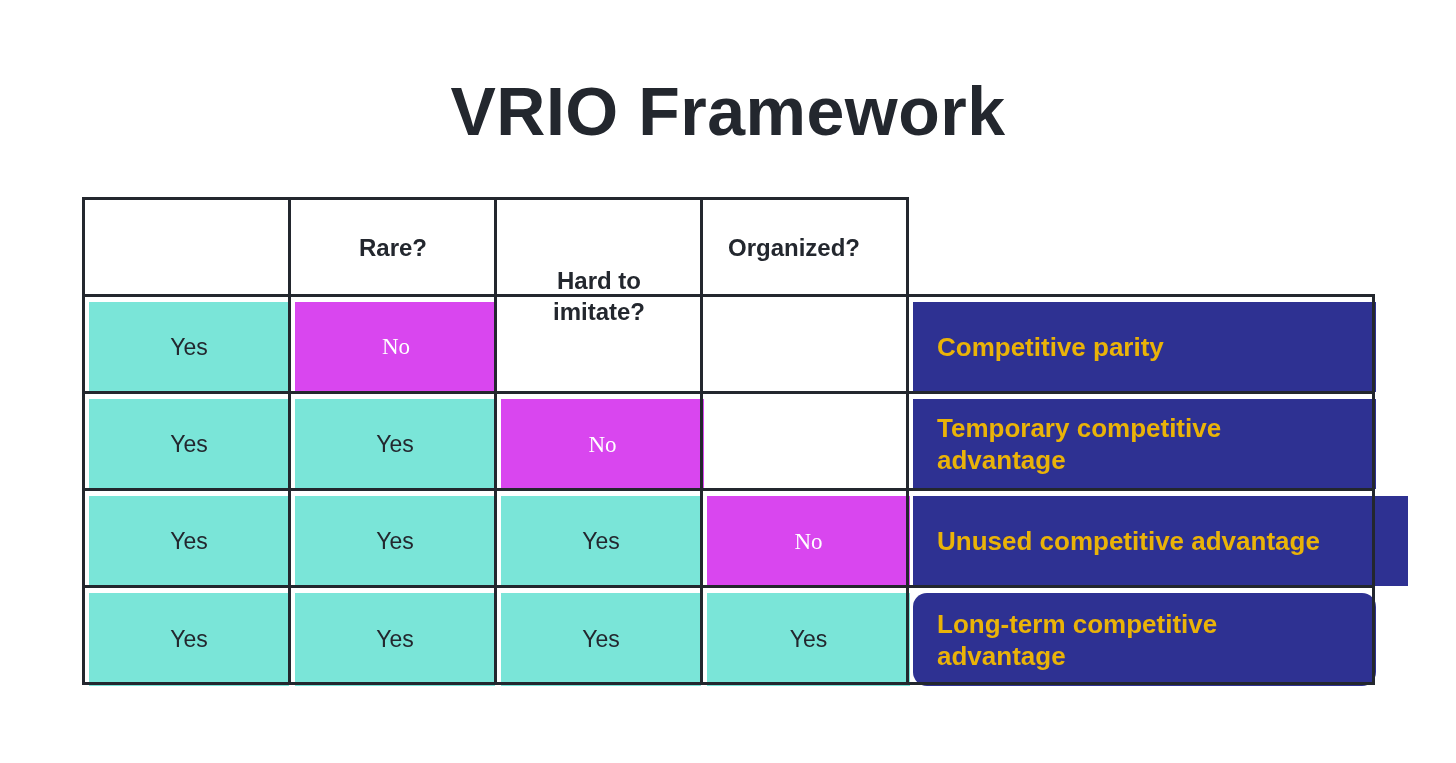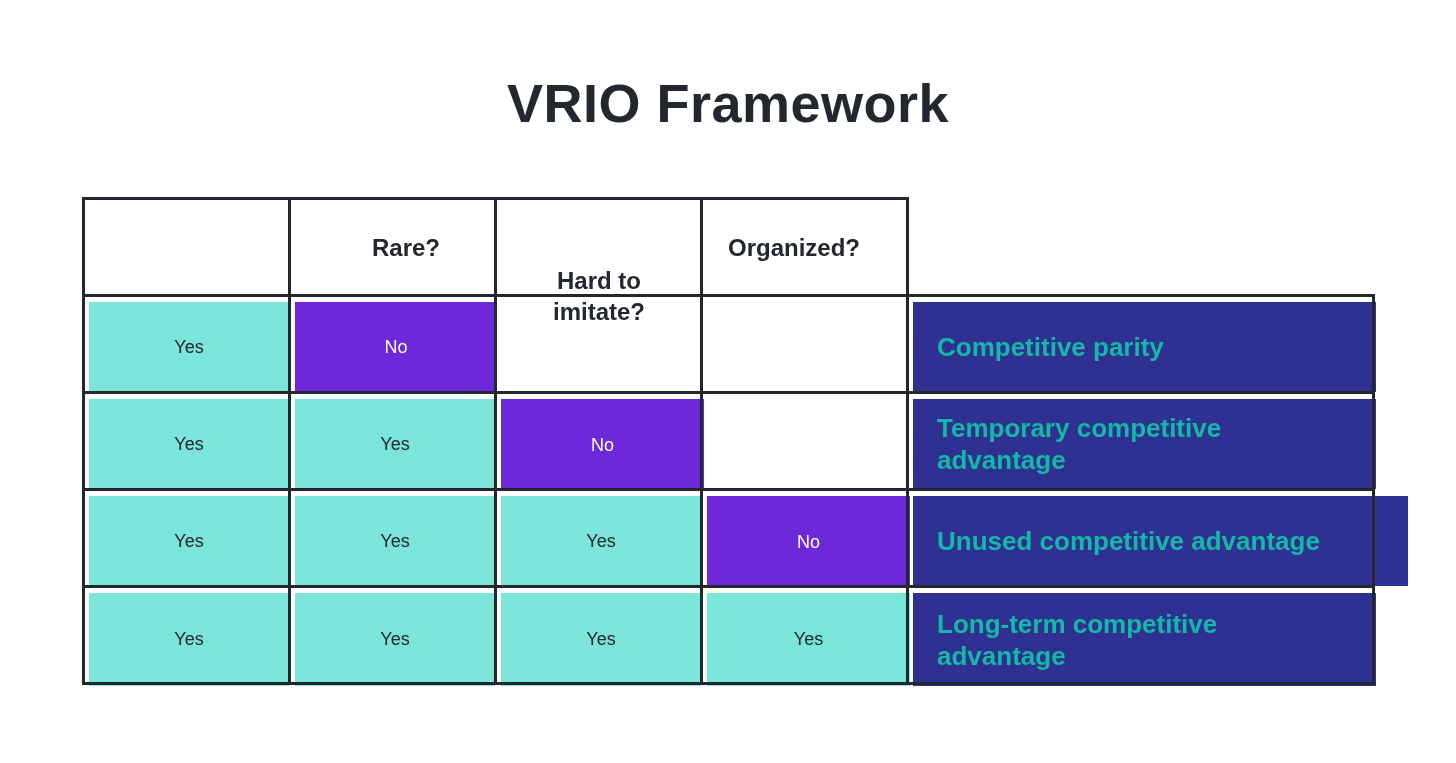--- a/index.html
+++ b/index.html
@@ -1,39 +1,39 @@
 <!DOCTYPE html>
 <html><head>
 <meta charset="utf-8">
 <style>
   html, body { margin:0; padding:0; background:#ffffff; }
   body { width:1456px; height:763px; position:relative; overflow:hidden;
          font-family:"Liberation Sans", sans-serif; color:#23272e; }
   .title { position:absolute; left:0; top:72px; width:1456px; text-align:center;
-           font-size:54px; font-weight:bold; letter-spacing:0.5px; color:#23272e; }
+           font-size:68px; font-weight:bold; letter-spacing:0.5px; color:#23272e; }
   .layer { position:absolute; left:0; top:0; width:1456px; height:763px; }
   .fill { position:absolute; display:flex; align-items:center; justify-content:center;
-          font-size:18px; color:#23272e; }
+          font-size:23px; color:#23272e; }
   .fill.teal { background:#7AE5D8; }
-  .fill.red  { background:#6d28d9; color:#ffffff; }
-  .fill.navy { background:#2E3192; color:#14b8a6; justify-content:flex-start;
+  .fill.red  { background:#d946ef; color:#ffffff;font-family:Liberation Serif, serif; }
+  .fill.navy { background:#2E3192; color:#eab308; justify-content:flex-start;
                font-weight:bold; font-size:26px; line-height:32px; padding-left:24px;
                box-sizing:border-box; }
   .hcell { position:absolute; display:flex; align-items:center; justify-content:center;
            text-align:center; font-weight:bold; font-size:24px; line-height:31px; color:#23272e; }
   .line { position:absolute; background:#23272e; }
 </style>
 </head>
 <body>
 
 <div class="title">VRIO Framework</div>
 
 <div class="layer">
 
-  <div class="hcell" style="left:291px;top:200px;width:204px;height:95px;margin-left:13px;">Rare?</div>
+  <div class="hcell" style="left:291px;top:200px;width:204px;height:95px;">Rare?</div>
   <div class="hcell" style="left:497px;top:200px;width:204px;height:95px;margin-top:48px;">
       <span style="width:120px;display:block;">Hard to imitate?</span>
     </div>
   <div class="hcell" style="left:692px;top:200px;width:204px;height:95px;">Organized?</div>
 
   <div class="fill teal" style="left:89px;top:302px;width:200px;height:90px;">Yes</div>
   <div class="fill red" style="left:295px;top:302px;width:202px;height:90px;">No</div>
   <div class="fill navy" style="left:913px;top:302px;width:463px;height:90px;">Competitive parity</div>
 
   <div class="fill teal" style="left:89px;top:399px;width:200px;height:90px;">Yes</div>
@@ -46,21 +46,21 @@
   <div class="fill teal" style="left:89px;top:496px;width:200px;height:90px;">Yes</div>
   <div class="fill teal" style="left:295px;top:496px;width:200px;height:90px;">Yes</div>
   <div class="fill teal" style="left:501px;top:496px;width:200px;height:90px;">Yes</div>
   <div class="fill red" style="left:707px;top:496px;width:203px;height:92px;">No</div>
   <div class="fill navy" style="left:913px;top:496px;width:495px;height:90px;">Unused competitive advantage</div>
 
   <div class="fill teal" style="left:89px;top:593px;width:200px;height:93px;">Yes</div>
   <div class="fill teal" style="left:295px;top:593px;width:200px;height:93px;">Yes</div>
   <div class="fill teal" style="left:501px;top:593px;width:200px;height:93px;">Yes</div>
   <div class="fill teal" style="left:707px;top:593px;width:203px;height:93px;">Yes</div>
-  <div class="fill navy" style="left:913px;top:593px;width:463px;height:93px;">
+  <div class="fill navy" style="left:913px;top:593px;width:463px;height:93px;border-radius:14px;">
       <span style="width:320px;display:block;">Long-term competitive advantage</span>
     </div>
 
   <div class="line" style="left:83px;top:197px;width:826px;height:3px;"></div>
   <div class="line" style="left:83px;top:294px;width:1292px;height:3px;"></div>
   <div class="line" style="left:83px;top:391px;width:1292px;height:3px;"></div>
   <div class="line" style="left:83px;top:488px;width:1292px;height:3px;"></div>
   <div class="line" style="left:83px;top:585px;width:1292px;height:3px;"></div>
   <div class="line" style="left:83px;top:682px;width:1292px;height:3px;"></div>
 

